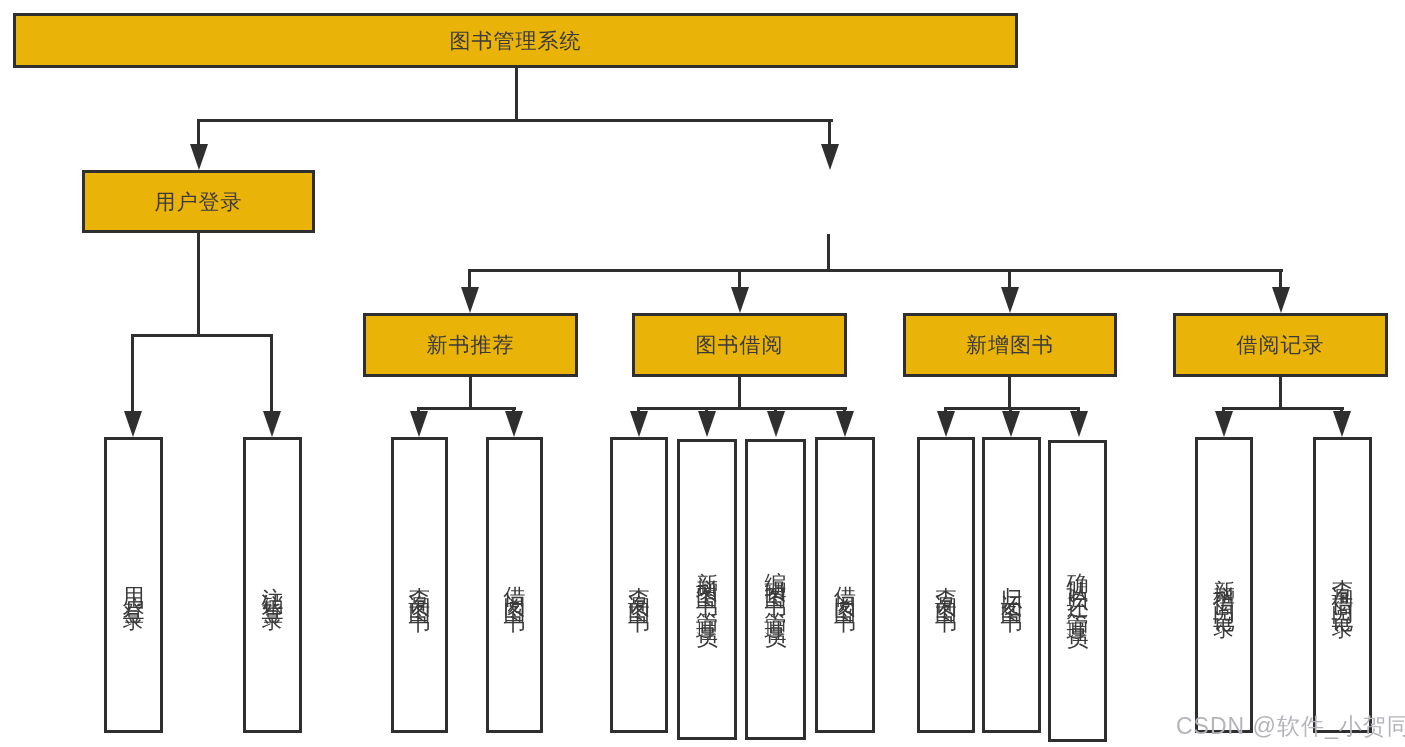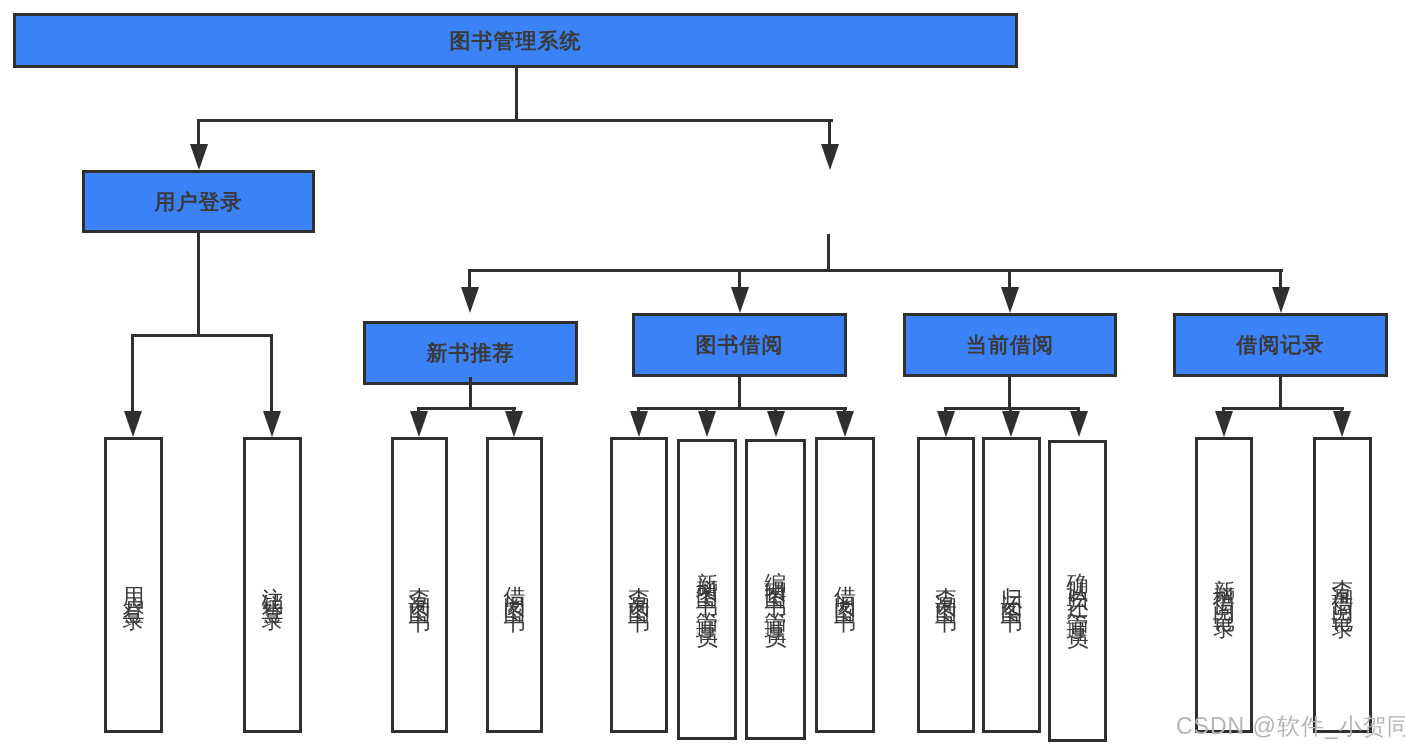--- a/index.html
+++ b/index.html
@@ -7,22 +7,22 @@
     --text:#3a3a3a;
     --wm:#b4b4ba;
   }
   html,body{margin:0;padding:0;background:#ffffff;}
   body{font-family:"Liberation Sans","DejaVu Sans",sans-serif;color:var(--text);}
   .canvas{
     position:relative;width:1405px;height:747px;background:#ffffff;overflow:hidden;
   }
   .hbox{
     position:absolute;box-sizing:border-box;border:3px solid var(--line);
-    background:#3b82f6;display:flex;align-items:center;justify-content:center;
-    font-size:21px;font-weight:700;letter-spacing:1px;white-space:nowrap;
+    background:#eab308;display:flex;align-items:center;justify-content:center;
+    font-size:21px;font-weight:400;letter-spacing:1px;white-space:nowrap;
   }
   .vbox{
     position:absolute;box-sizing:border-box;border:3px solid var(--line);
     background:#ffffff;display:flex;align-items:center;justify-content:center;
   }
   .vbox span{
     writing-mode:vertical-rl;text-orientation:mixed;
     font-size:22px;font-weight:500;letter-spacing:8px;line-height:1;
   }
   .vline{position:absolute;width:3px;background:var(--line);}
@@ -71,23 +71,23 @@
   <div class="hline" style="left:468px;top:269px;width:815px;"></div>
   <div class="vline" style="left:468px;top:269px;height:20px;"></div>
   <div class="arrow" style="left:461px;top:287px;"></div>
   <div class="vline" style="left:738px;top:269px;height:20px;"></div>
   <div class="arrow" style="left:731px;top:287px;"></div>
   <div class="vline" style="left:1008px;top:269px;height:20px;"></div>
   <div class="arrow" style="left:1001px;top:287px;"></div>
   <div class="vline" style="left:1279px;top:269px;height:20px;"></div>
   <div class="arrow" style="left:1272px;top:287px;"></div>
 
-  <div class="hbox" style="left:363px;top:313px;width:215px;height:64px;margin-top:8px;">新书推荐</div>
+  <div class="hbox" style="left:363px;top:313px;width:215px;height:64px;">新书推荐</div>
   <div class="hbox" style="left:632px;top:313px;width:215px;height:64px;">图书借阅</div>
-  <div class="hbox" style="left:903px;top:313px;width:214px;height:64px;">当前借阅</div>
+  <div class="hbox" style="left:903px;top:313px;width:214px;height:64px;">新增图书</div>
   <div class="hbox" style="left:1173px;top:313px;width:215px;height:64px;">借阅记录</div>
 
   <div class="vline" style="left:469px;top:377px;height:31px;"></div>
   <div class="hline" style="left:417px;top:407px;width:99px;"></div>
   <div class="vline" style="left:417px;top:407px;height:8px;"></div>
   <div class="arrow" style="left:410px;top:411px;"></div>
   <div class="vline" style="left:512px;top:407px;height:8px;"></div>
   <div class="arrow" style="left:505px;top:411px;"></div>
 
   <div class="vbox" style="left:391px;top:437px;width:57px;height:296px;">

